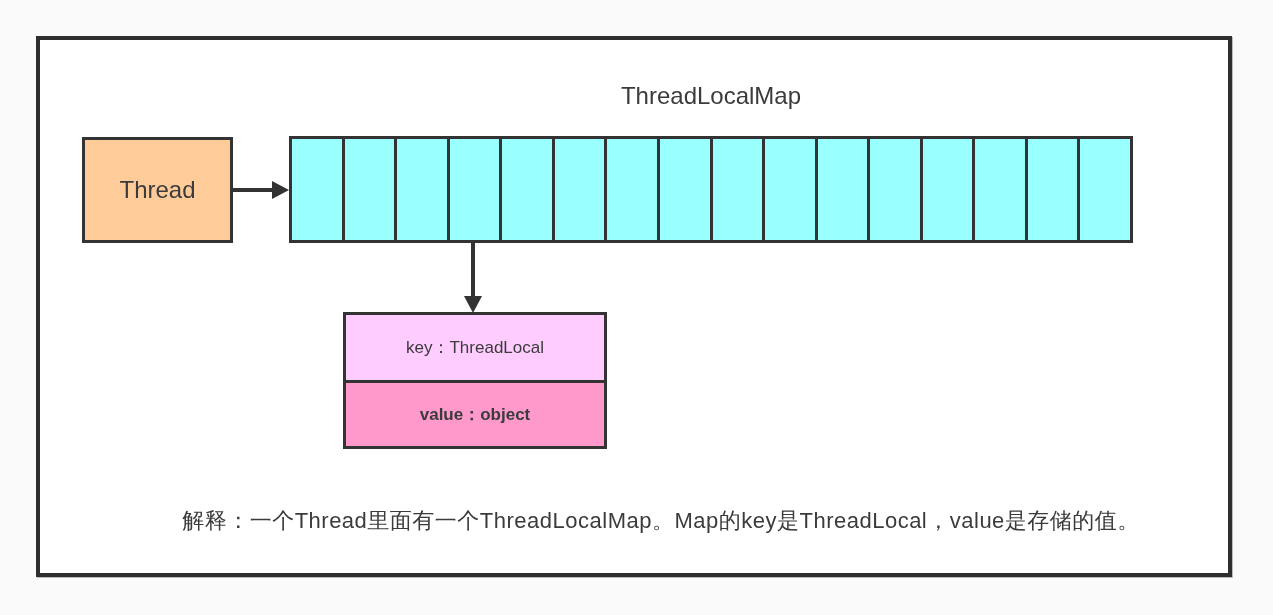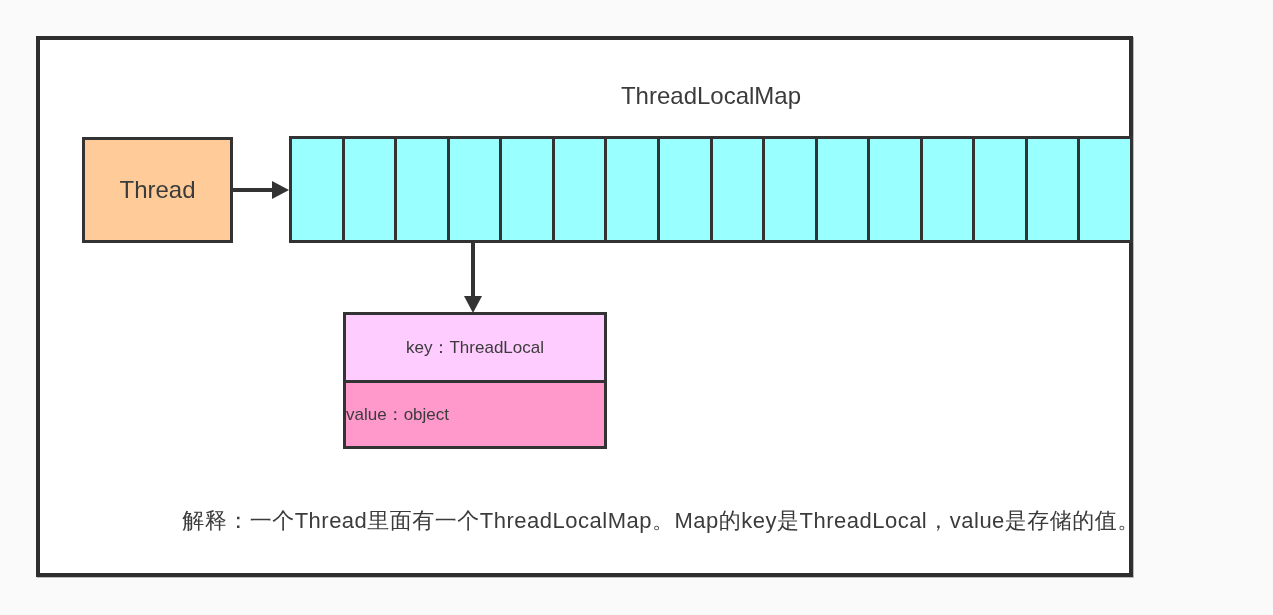--- a/index.html
+++ b/index.html
@@ -21,21 +21,21 @@
     position: relative;
     width: 1273px;
     height: 615px;
     background: var(--page-background);
     overflow: hidden;
   }
   .panel {
     position: absolute;
     left: 36px;
     top: 36px;
-    width: 1097px;
+    width: 1196px;
     height: 541px;
     background: var(--panel-background);
     border: 4px solid #2E2E2E;
     box-shadow: 1px 1px 0 #BBBBBB;
   }
   .title {
     position: absolute;
     left: 249px;
     top: 42px;
     width: 844px;
@@ -127,23 +127,24 @@
     color: var(--text);
   }
   .entry-value {
     width: 264px;
     height: 69px;
     margin-top: -3px;
     background: var(--value-box-fill);
     border: 3px solid var(--border);
     display: flex;
     align-items: center;
-    justify-content: flex-start;
+    justify-content: center;
     font-size: 17px;
     color: var(--text);
+    font-weight: bold;
   }
   .caption {
     position: absolute;
     left: 81px;
     top: 466px;
     width: 1080px;
     font-size: 22px;
     color: var(--text);
     letter-spacing: 0.5px;
     text-align: center;

